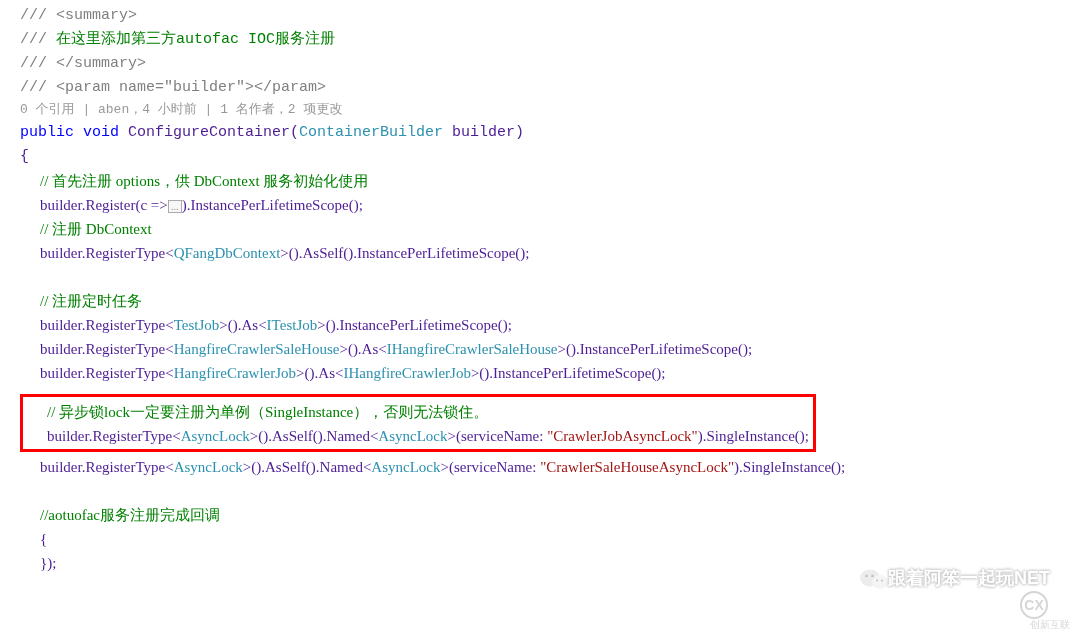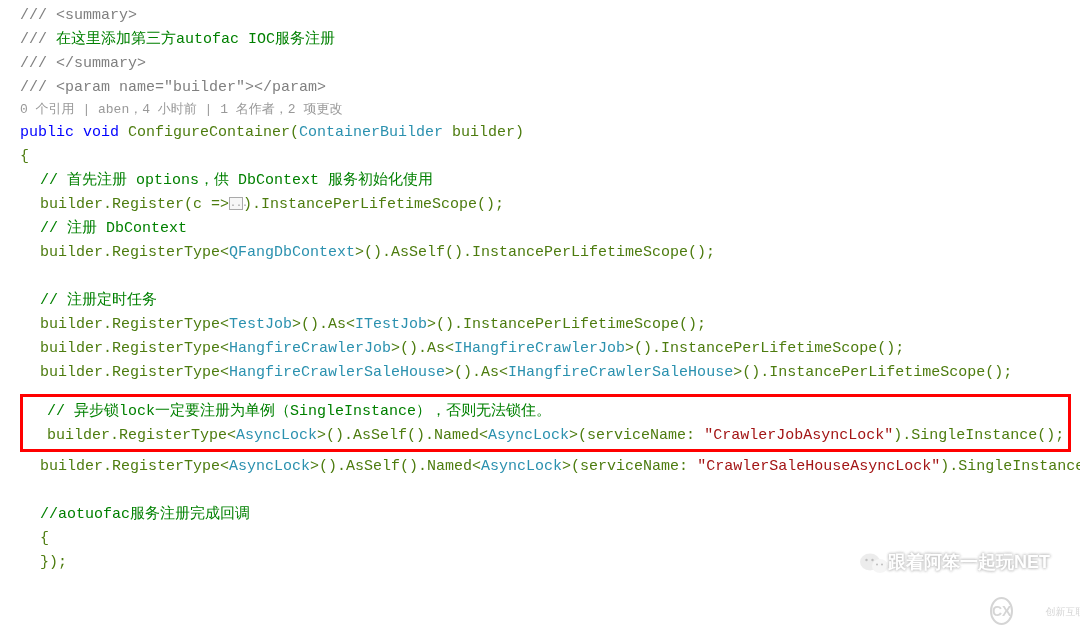--- a/index.html
+++ b/index.html
@@ -16,44 +16,44 @@
       height: 633px;
       overflow: hidden;
     }
     .line { white-space: pre; }
     .gray { color: #808080; }
     .green { color: #008000; }
     .codelens { color: #999; font-size: 13px; }
     .blue { color: #0000ff; }
     .cyan { color: #2b91af; }
     .brown-red { color: #a31515; }
-    .black { color: #4d7c0f; text-align: right; }
+    .black { color: #4c1d95; text-align: right; }
     .highlight-box {
       border: 3px solid #ff0000;
       padding: 3px 4px 1px 4px;
       margin: 3px 0;
       display: inline-block;
     }
-    .indent { padding-left: 20px; }
+    .indent { padding-left: 20px; font-family: Liberation Serif, serif; }
     .fold-box {
       display: inline-block;
       border: 1px solid #aaa;
       width: 14px;
       height: 13px;
       line-height: 11px;
       text-align: center;
       font-size: 10px;
       color: #999;
       vertical-align: middle;
       background: #f7f7f7;
     }
     .watermark-wechat {
       position: absolute;
       right: 30px;
-      bottom: 56px;
+      bottom: 40px;
       display: flex;
       align-items: center;
       gap: 0;
       opacity: 0.55;
     }
     .wechat-icon {
       width: 28px;
       height: 24px;
       border-radius: 50%;
     }
@@ -68,20 +68,21 @@
     .watermark-logo {
       position: absolute;
       right: 2px;
       bottom: 2px;
       width: 88px;
       height: 40px;
       opacity: 0.35;
       display: flex;
       align-items: center;
       gap: 0;
+      flex-direction: column;
     }
     .logo-circle {
       width: 28px;
       height: 28px;
       border: 2px solid #888;
       border-radius: 50%;
       display: flex;
       align-items: center;
       justify-content: center;
       color: #888;
@@ -119,22 +120,22 @@
   <div class="line"><span class="green">// 首先注册 options，供 DbContext 服务初始化使用</span></div>
   <div class="line"><span class="black">builder.Register(c =&gt;</span><span class="fold-box">...</span><span class="black">).InstancePerLifetimeScope();</span></div>
 
   <div class="line"><span class="green">// 注册 DbContext</span></div>
   <div class="line"><span class="black">builder.RegisterType&lt;</span><span class="cyan">QFangDbContext</span><span class="black">&gt;().AsSelf().InstancePerLifetimeScope();</span></div>
 
   <div style="height:24px;"></div>
 
   <div class="line"><span class="green">// 注册定时任务</span></div>
   <div class="line"><span class="black">builder.RegisterType&lt;</span><span class="cyan">TestJob</span><span class="black">&gt;().As&lt;</span><span class="cyan">ITestJob</span><span class="black">&gt;().InstancePerLifetimeScope();</span></div>
+  <div class="line"><span class="black">builder.RegisterType&lt;</span><span class="cyan">HangfireCrawlerSaleHouse</span><span class="black">&gt;().As&lt;</span><span class="cyan">IHangfireCrawlerSaleHouse</span><span class="black">&gt;().InstancePerLifetimeScope();</span></div>
   <div class="line"><span class="black">builder.RegisterType&lt;</span><span class="cyan">HangfireCrawlerJob</span><span class="black">&gt;().As&lt;</span><span class="cyan">IHangfireCrawlerJob</span><span class="black">&gt;().InstancePerLifetimeScope();</span></div>
-  <div class="line"><span class="black">builder.RegisterType&lt;</span><span class="cyan">HangfireCrawlerSaleHouse</span><span class="black">&gt;().As&lt;</span><span class="cyan">IHangfireCrawlerSaleHouse</span><span class="black">&gt;().InstancePerLifetimeScope();</span></div>
 </div>
 
 <div style="height:6px;"></div>
 
 
 <div class="highlight-box">
   <div class="indent">
     <div class="line"><span class="green">// 异步锁lock一定要注册为单例（SingleInstance），否则无法锁住。</span></div>
     <div class="line"><span class="black">builder.RegisterType&lt;</span><span class="cyan">AsyncLock</span><span class="black">&gt;().AsSelf().Named&lt;</span><span class="cyan">AsyncLock</span><span class="black">&gt;(serviceName: </span><span class="brown-red">"CrawlerJobAsyncLock"</span><span class="black">).SingleInstance();</span></div>
   </div>

